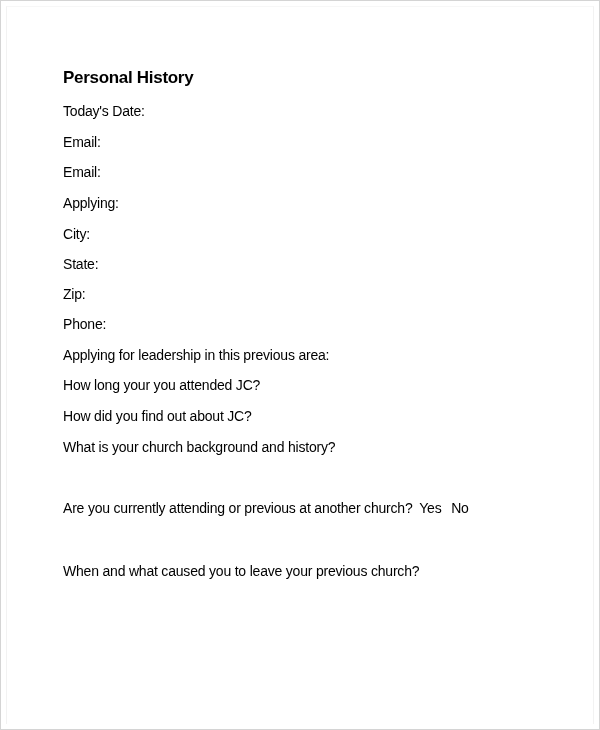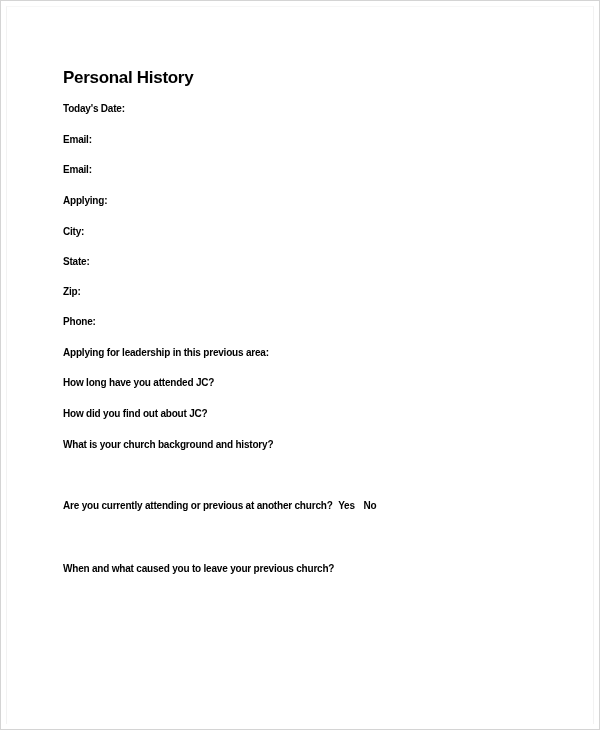--- a/index.html
+++ b/index.html
@@ -39,22 +39,22 @@
       left: 63px;
       top: 68px;
       font-size: 17px;
       font-weight: bold;
       letter-spacing: -0.3px;
       white-space: nowrap;
     }
     .field-label {
       position: absolute;
       left: 63px;
-      font-size: 10px;
-      font-weight: bold;
+      font-size: 14px;
+      font-weight: normal;
       letter-spacing: -0.2px;
       white-space: nowrap;
     }
     .yn {
       margin-left: 3px;
     }
     .yn + .yn {
       margin-left: 6px;
     }
   </style>
@@ -69,21 +69,21 @@
 
 <div class="field-label" style="top:103px">Today's Date:</div>
 <div class="field-label" style="top:134px">Email:</div>
 <div class="field-label" style="top:164px">Email:</div>
 <div class="field-label" style="top:195px">Applying:</div>
 <div class="field-label" style="top:226px">City:</div>
 <div class="field-label" style="top:256px">State:</div>
 <div class="field-label" style="top:286px">Zip:</div>
 <div class="field-label" style="top:316px">Phone:</div>
 <div class="field-label" style="top:347px">Applying for leadership in this previous area:</div>
-<div class="field-label" style="top:377px">How long have you attended JC?</div>
+<div class="field-label" style="top:377px">How long your you attended JC?</div>
 <div class="field-label" style="top:408px">How did you find out about JC?</div>
 <div class="field-label" style="top:439px">What is your church background and history?</div>
 
 <div class="field-label" style="top:500px">
   <span>Are you currently attending or previous at another church?</span>
   <span class="yn">Yes</span>
   <span class="yn">No</span>
 </div>
 
 <div class="field-label" style="top:563px">When and what caused you to leave your previous church?</div>

